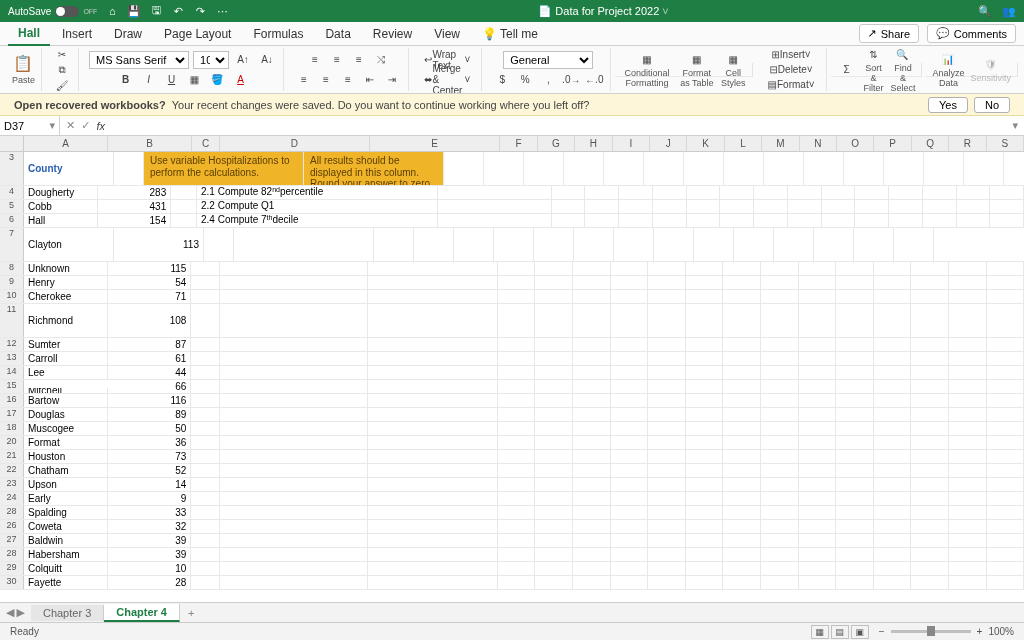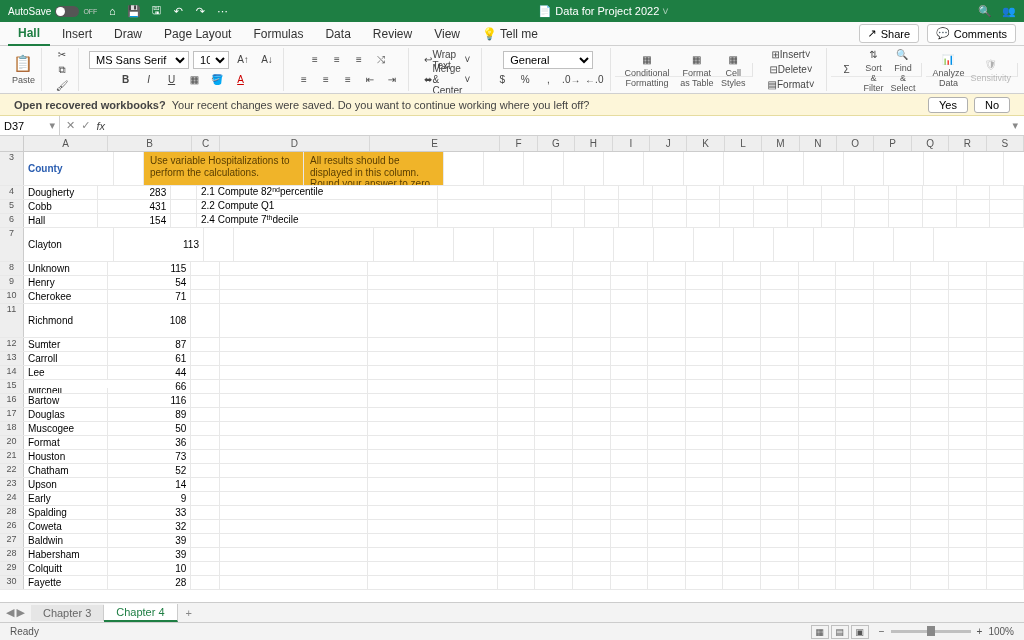--- a/index.html
+++ b/index.html
@@ -39,21 +39,21 @@
   .gridbody { flex: 1; overflow: hidden; position: relative; }
   .row { display: flex; height: 14px; border-bottom: 1px solid #e8e8e8; font-size: 10px; }
   .row.tall { height: 34px; }
   .cell { border-right: 1px solid #e8e8e8; padding: 0 4px; overflow: hidden; white-space: nowrap; display: flex; align-items: center; }
   .cell.num { justify-content: flex-end; }
   .hdrcell { color: #2a5db0; font-weight: bold; align-items: center; }
   .instr { background: #f0b429; color: #5a3e00; font-size: 10px; padding: 3px 6px; white-space: normal; line-height: 1.15; align-items: flex-start; }
   .sheet-tabs { height: 20px; border-top: 1px solid #ccc; display: flex; align-items: center; background: #f3f3f3; font-size: 11px; }
   .nav-arrows { display: flex; gap: 2px; padding: 0 6px; color: #888; }
   .sheet-tab { padding: 2px 12px; border-right: 1px solid #ccc; background: #e6e6e6; cursor: pointer; color: #666; }
-  .sheet-tab.active { background: #fff; color: #1e7e43; border-bottom: 2px solid #1e7e43; font-weight: 400; }
+  .sheet-tab.active { background: #fff; color: #1e7e43; border-bottom: 2px solid #1e7e43; font-weight: 700; }
   .add-sheet { padding: 0 8px; color: #888; cursor: pointer; }
   .statusbar { height: 18px; background: #f3f3f3; border-top: 1px solid #ccc; display: flex; align-items: center; padding: 0 10px; font-size: 10px; color: #555; }
   .statusbar .sp { flex: 1; }
   .viewbtns { display: flex; gap: 2px; margin-right: 10px; }
   .vb { width: 18px; height: 14px; border: 1px solid #c0c0c0; display: inline-flex; align-items: center; justify-content: center; cursor: pointer; font-size: 9px; }
   .zoom { display: flex; align-items: center; gap: 6px; }
   .zoom-track { width: 80px; height: 3px; background: #c0c0c0; position: relative; }
   .zoom-thumb { width: 8px; height: 10px; background: #888; position: absolute; top: -4px; left: 36px; }
   sup { font-size: 7px; }
 </style>

